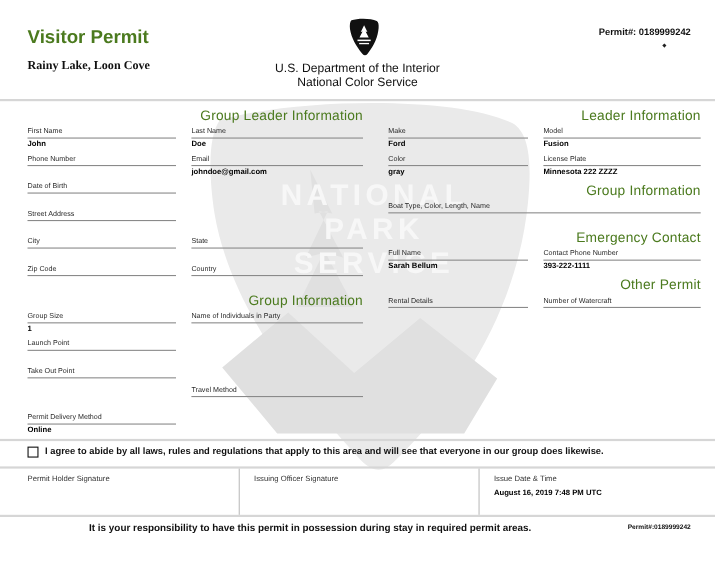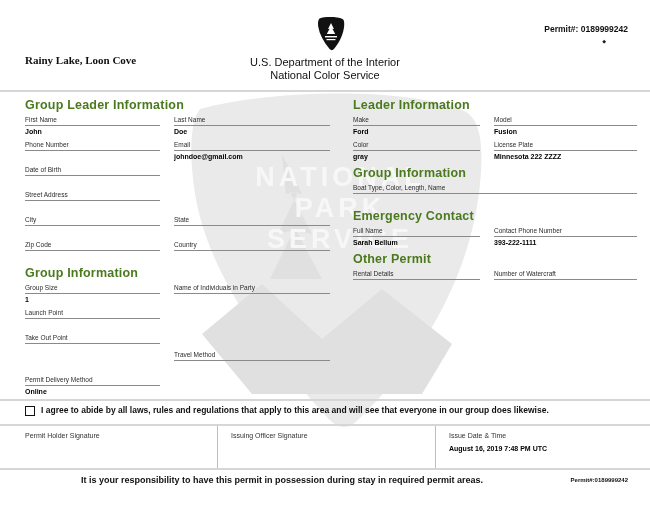--- a/index.html
+++ b/index.html
@@ -21,21 +21,21 @@
   
   .rule { position:absolute; left:0; width:650px; background:#d6d6d6; height:2px; z-index:1; }
   .rule-header { top:90px; }
   .rule-agree-top { top:399px; }
   .rule-sign-top { top:424px; }
   .rule-sign-bottom { top:468px; }
   
   .col { position:absolute; top:98px; z-index:2; }
   .col-left  { left:25px;  width:305px; }
   .col-right { left:353px; width:284px; }
-  h2.sec { margin:0 0 4px 0; font-size:12.5px; font-weight:bold; color:#4b7a1e; letter-spacing:0.2px; }
+  h2.sec { margin:0 0 4px 0; font-size:12.5px; font-weight:normal; color:#4b7a1e; letter-spacing:0.2px;text-align:right; }
   .grid-l { display:grid; grid-template-columns:135px 1fr; column-gap:14px; }
   .grid-r { display:grid; grid-template-columns:127px 1fr; column-gap:14px; }
   .field { min-height:25px; }
   .flabel { font-size:6.5px; color:#2b2b2b; padding-bottom:2px; border-bottom:1px solid #8a8a8a; }
   .fvalue { font-size:7px; font-weight:bold; color:#000; padding-top:2px; min-height:10px; }
   .cell-empty { min-height:25px; }
   .mt-sec { margin-top:14px; }
   .mt-boat { margin-top:17px; }
   .mt-emg { margin-top:64px; }
   .mt-other { margin-top:15px; }
@@ -64,20 +64,21 @@
 
   <svg class="watermark" viewBox="0 0 336 352" aria-hidden="true">
     <path d="M28,25 C100,5 242,3 294,28 C308,36 312,60 308,100 C300,180 262,262 186,336 C176,346 166,346 153,331 C86,258 36,186 23,110 C17,70 18,38 28,25 Z" fill="#eaeaea"></path>
     <path d="M110,70 L130,110 L118,108 L140,150 L124,146 L150,195 L98,195 L122,146 L106,150 L126,108 L114,110 Z" fill="#e0e0e0"></path>
     <path d="M30,250 L90,200 L150,255 L210,205 L280,260 L250,310 L80,310 Z" fill="#e0e0e0"></path>
     <text x="168" y="102" text-anchor="middle" font-family="Liberation Sans, sans-serif" font-size="27" font-weight="bold" letter-spacing="4" fill="#f7f7f7">NATIONAL</text>
     <text x="168" y="133" text-anchor="middle" font-family="Liberation Sans, sans-serif" font-size="27" font-weight="bold" letter-spacing="4" fill="#f7f7f7">PARK</text>
     <text x="168" y="164" text-anchor="middle" font-family="Liberation Sans, sans-serif" font-size="27" font-weight="bold" letter-spacing="4" fill="#f7f7f7">SERVICE</text>
   </svg>
 
+  <div class="hdr-title">Visitor Permit</div>
   <div class="hdr-sub">Rainy Lake, Loon Cove</div>
 
   <svg class="hdr-logo" viewBox="0 0 28 36" aria-hidden="true">
     <path d="M2.5,2.5 C8,0.5 20,0.5 25.5,3 C27,3.8 27.4,6 27.2,9.5 C26.6,17 23.6,25 17,33 C15.8,34.5 13.8,34.5 12.6,33 C6.4,25.5 2.4,18 1.2,10.5 C0.7,6.8 1.2,3.6 2.5,2.5 Z" fill="#111111"></path>
     <path d="M14,7 L17,13 L15.4,12.7 L18.2,18 L9.8,18 L12.6,12.7 L11,13 Z" fill="#ffffff"></path>
     <rect x="8" y="20" width="12" height="1.4" fill="#ffffff"></rect>
     <rect x="9.5" y="23" width="9" height="1.2" fill="#ffffff"></rect>
   </svg>
 
   <div class="hdr-agency">

